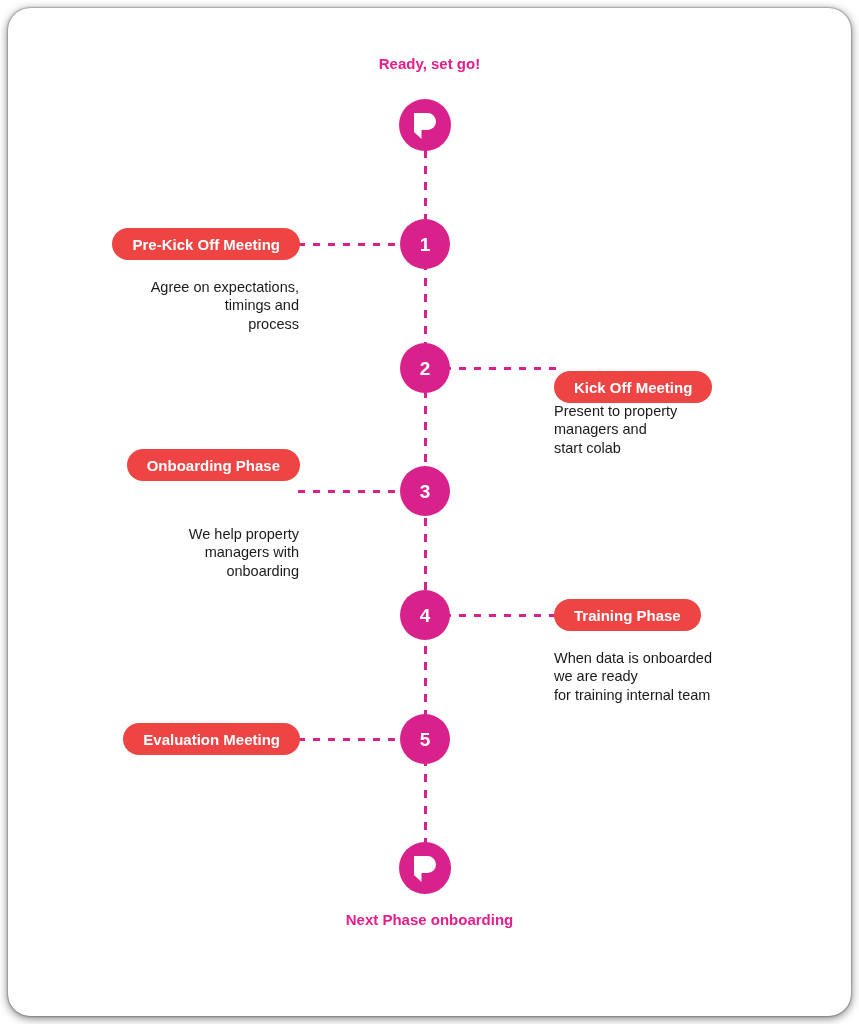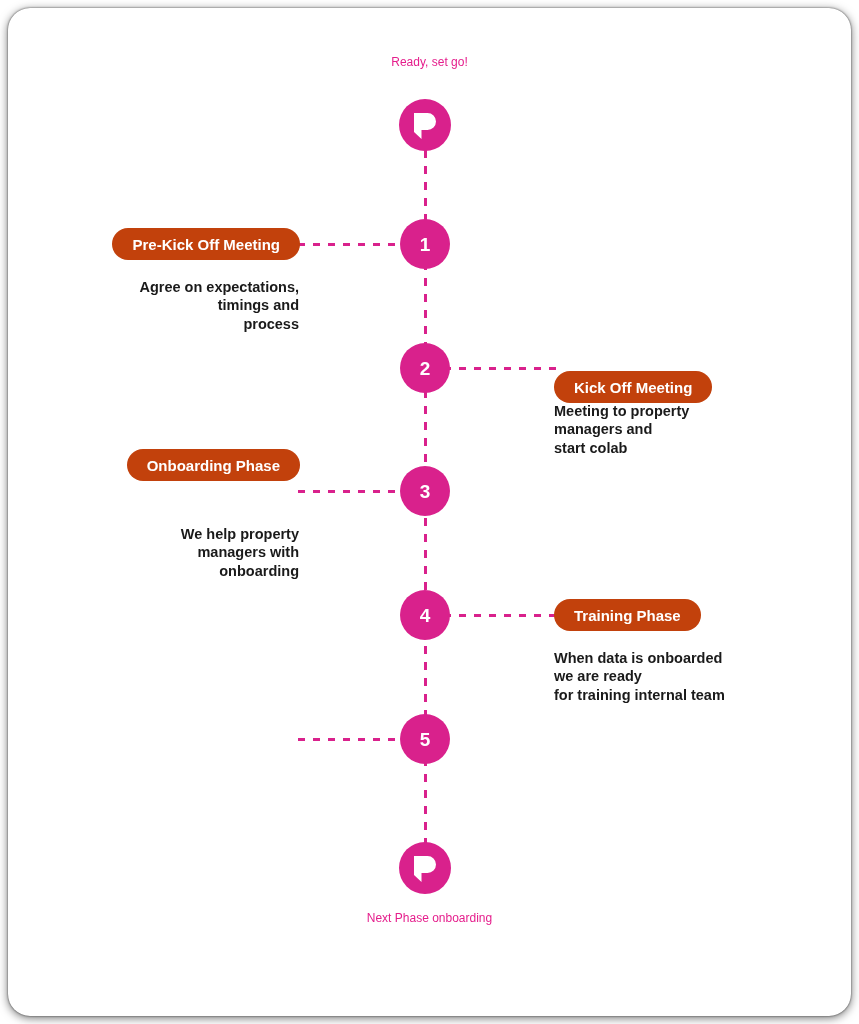--- a/index.html
+++ b/index.html
@@ -85,49 +85,49 @@
     background-repeat: repeat-x;
     z-index: 2;
   }
 
   
   .pill {
     position: absolute;
     height: 32px;
     padding: 0 20px;
     border-radius: 16px;
-    background: #c2410c;
+    background: #ef4444;
     color: #ffffff;
     font-size: 15px;
     font-weight: bold;
     display: flex;
     align-items: center;
     justify-content: center;
     white-space: nowrap;
     z-index: 3;
   }
 
   
   .desc {
     position: absolute;
     font-size: 14.5px;
-    font-weight: bold;
+    font-weight: normal;
     line-height: 1.26;
     color: #1A1A1A;
     white-space: pre-line;
     z-index: 3;
   }
   .desc.right-align { text-align: right; }
   .desc.left-align  { text-align: left; }
 
   
   .cap {
     position: absolute;
-    font-size: 12px;
-    font-weight: normal;
+    font-size: 15px;
+    font-weight: bold;
     color: #E51E8C;
     white-space: nowrap;
     z-index: 3;
   }
   .cap.top    { left: 0; right: 0; text-align: center; }
   .cap.bottom { left: 0; right: 0; text-align: center; }
 </style>
 </head>
 <body>
 
@@ -147,40 +147,41 @@
     <div class="connector" style="left:290px; top:235px; width:112px;"></div>
     <div class="node" style="left:392px; top:211px;">1</div>
     <div class="pill" style="right:551px; top:220px;">Pre-Kick Off Meeting</div>
     <div class="desc right-align" style="right:552px; top:270px; width:260px;">Agree on expectations,
 timings and
 process</div>
 
     <div class="connector" style="left:436px; top:359px; width:112px;"></div>
     <div class="node" style="left:392px; top:335px;">2</div>
     <div class="pill" style="left:546px; top:344px;margin-top:19px;">Kick Off Meeting</div>
-    <div class="desc left-align" style="left:546px; top:394px; width:270px;">Meeting to property
+    <div class="desc left-align" style="left:546px; top:394px; width:270px;">Present to property
 managers and
 start colab</div>
 
     <div class="connector" style="left:290px; top:482px; width:112px;"></div>
     <div class="node" style="left:392px; top:458px;">3</div>
     <div class="pill" style="right:551px; top:441px;">Onboarding Phase</div>
     <div class="desc right-align" style="right:552px; top:517px; width:260px;">We help property
 managers with
 onboarding</div>
 
     <div class="connector" style="left:436px; top:606px; width:112px;"></div>
     <div class="node" style="left:392px; top:582px;">4</div>
     <div class="pill" style="left:546px; top:591px;">Training Phase</div>
     <div class="desc left-align" style="left:546px; top:641px; width:280px;">When data is onboarded
 we are ready
 for training internal team</div>
 
     <div class="connector" style="left:290px; top:730px; width:112px;"></div>
     <div class="node" style="left:392px; top:706px;">5</div>
+    <div class="pill" style="right:551px; top:715px;">Evaluation Meeting</div>
 
     <div class="logo-node" style="left:391px; top:834px;">
       <svg width="30" height="32" viewBox="0 0 30 32" aria-hidden="true">
         <path fill="#ffffff" d="M4 4 H17.5 A8.5 8.5 0 0 1 17.5 21 H11.5 V30 L4 23 Z"></path>
       </svg>
     </div>
 
     <div class="cap bottom" style="top:903px;">Next Phase onboarding</div>
 
   </div>

